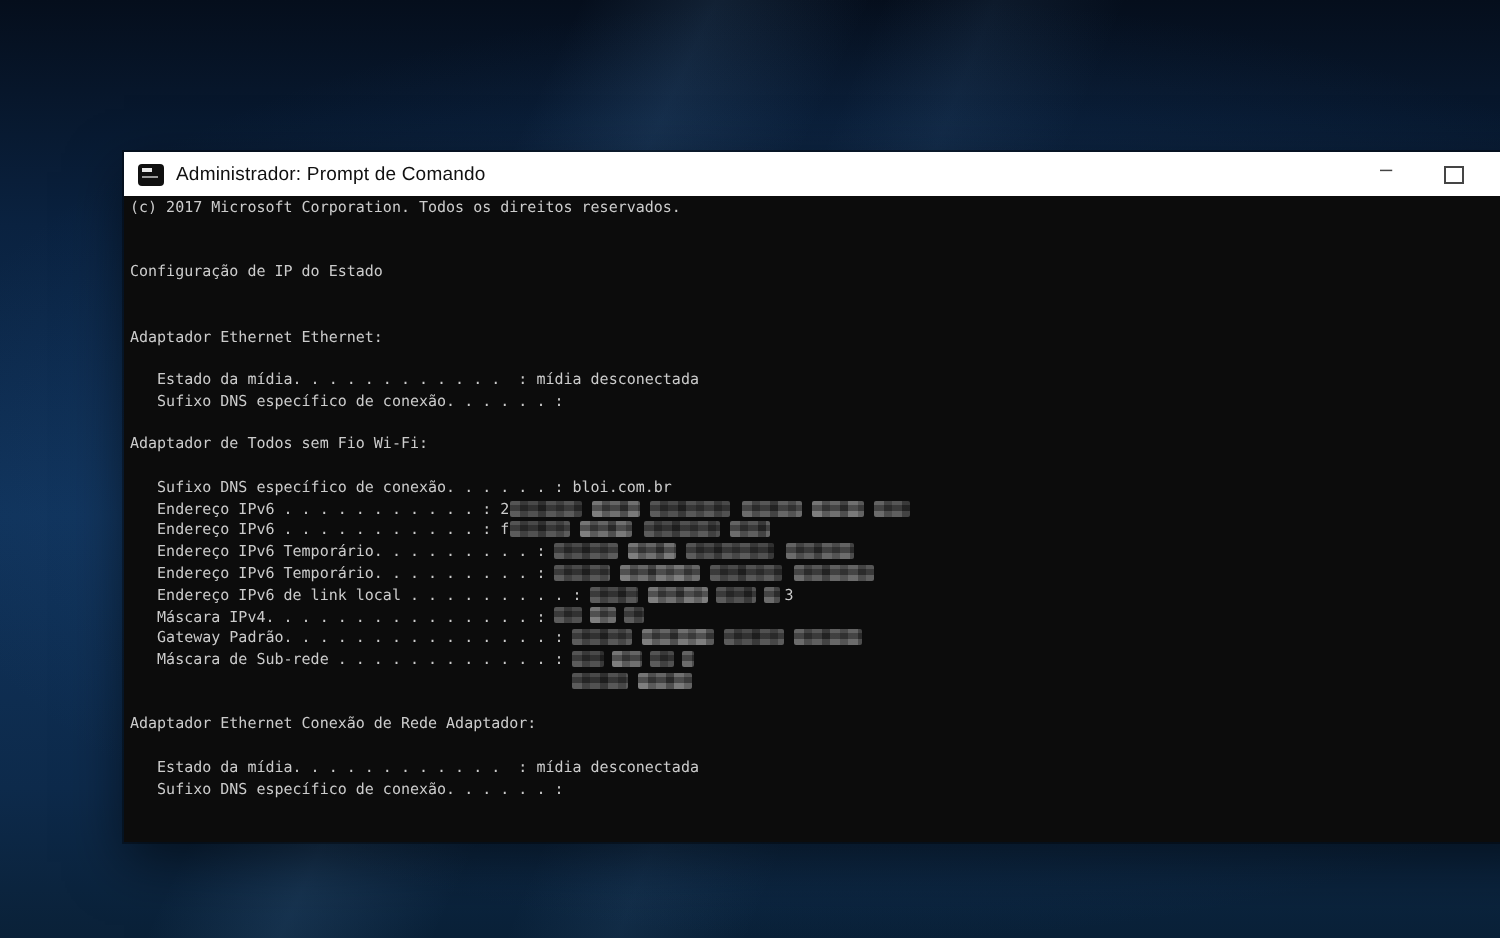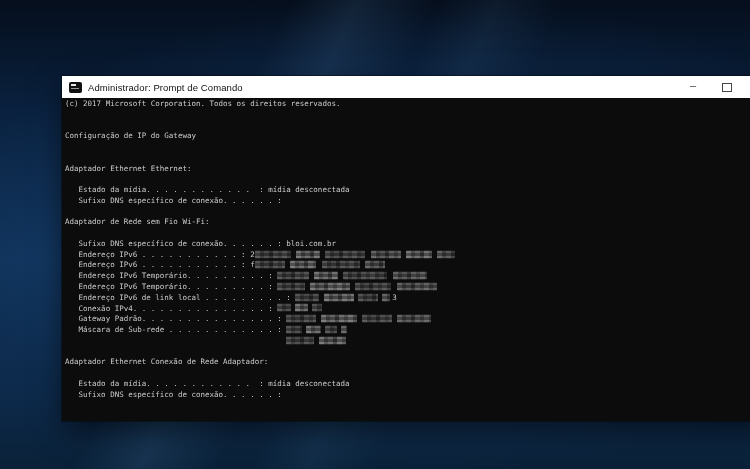--- a/index.html
+++ b/index.html
@@ -82,37 +82,37 @@
           <span class="glyph-close">✕</span>
         </div>
       </div>
     </div>
 
     <div class="console-wrap">
       <div class="console">
           <div class="cline"><span class="ctext">(c) 2017 Microsoft Corporation. Todos os direitos reservados.</span></div>
           <div class="cline"><span class="ctext"> </span></div>
           <div class="cline"><span class="ctext"> </span></div>
-          <div class="cline"><span class="ctext">Configuração de IP do Gateway</span></div>
+          <div class="cline"><span class="ctext">Configuração de IP do Estado</span></div>
           <div class="cline"><span class="ctext"> </span></div>
           <div class="cline"><span class="ctext"> </span></div>
           <div class="cline"><span class="ctext">Adaptador Ethernet Ethernet:</span></div>
           <div class="cline"><span class="ctext"> </span></div>
           <div class="cline"><span class="ctext">   Estado da mídia. . . . . . . . . . . .  : mídia desconectada</span></div>
           <div class="cline"><span class="ctext">   Sufixo DNS específico de conexão. . . . . . : </span></div>
           <div class="cline"><span class="ctext"> </span></div>
-          <div class="cline"><span class="ctext">Adaptador de Rede sem Fio Wi-Fi:</span></div>
+          <div class="cline"><span class="ctext">Adaptador de Todos sem Fio Wi-Fi:</span></div>
           <div class="cline"><span class="ctext"> </span></div>
           <div class="cline"><span class="ctext">   Sufixo DNS específico de conexão. . . . . . : bloi.com.br</span></div>
           <div class="cline"><span class="ctext">   Endereço IPv6 . . . . . . . . . . . : 2</span><span class="redact" style="width: 36px; margin-right: 5px;"></span><span class="redact" style="width: 24px; margin-right: 5px;"></span><span class="redact" style="width: 40px; margin-right: 6px;"></span><span class="redact" style="width: 30px; margin-right: 5px;"></span><span class="redact" style="width: 26px; margin-right: 5px;"></span><span class="redact" style="width: 18px; margin-right: 0px;"></span></div>
           <div class="cline"><span class="ctext">   Endereço IPv6 . . . . . . . . . . . : f</span><span class="redact" style="width: 30px; margin-right: 5px;"></span><span class="redact" style="width: 26px; margin-right: 6px;"></span><span class="redact" style="width: 38px; margin-right: 5px;"></span><span class="redact" style="width: 20px; margin-right: 0px;"></span></div>
           <div class="cline"><span class="ctext">   Endereço IPv6 Temporário. . . . . . . . . : </span><span class="redact" style="width: 32px; margin-right: 5px;"></span><span class="redact" style="width: 24px; margin-right: 5px;"></span><span class="redact" style="width: 44px; margin-right: 6px;"></span><span class="redact" style="width: 34px; margin-right: 0px;"></span></div>
           <div class="cline"><span class="ctext">   Endereço IPv6 Temporário. . . . . . . . . : </span><span class="redact" style="width: 28px; margin-right: 5px;"></span><span class="redact" style="width: 40px; margin-right: 5px;"></span><span class="redact" style="width: 36px; margin-right: 6px;"></span><span class="redact" style="width: 40px; margin-right: 0px;"></span></div>
           <div class="cline"><span class="ctext">   Endereço IPv6 de link local . . . . . . . . . : </span><span class="redact" style="width: 24px; margin-right: 5px;"></span><span class="redact" style="width: 30px; margin-right: 4px;"></span><span class="redact" style="width: 20px; margin-right: 4px;"></span><span class="redact" style="width: 8px; margin-right: 2px;"></span><span class="ctext">3</span></div>
-          <div class="cline"><span class="ctext">   Conexão IPv4. . . . . . . . . . . . . . . : </span><span class="redact" style="width: 14px; margin-right: 4px;"></span><span class="redact" style="width: 13px; margin-right: 4px;"></span><span class="redact" style="width: 10px; margin-right: 0px;"></span></div>
+          <div class="cline"><span class="ctext">   Máscara IPv4. . . . . . . . . . . . . . . : </span><span class="redact" style="width: 14px; margin-right: 4px;"></span><span class="redact" style="width: 13px; margin-right: 4px;"></span><span class="redact" style="width: 10px; margin-right: 0px;"></span></div>
           <div class="cline"><span class="ctext">   Gateway Padrão. . . . . . . . . . . . . . . : </span><span class="redact" style="width: 30px; margin-right: 5px;"></span><span class="redact" style="width: 36px; margin-right: 5px;"></span><span class="redact" style="width: 30px; margin-right: 5px;"></span><span class="redact" style="width: 34px; margin-right: 0px;"></span></div>
           <div class="cline"><span class="ctext">   Máscara de Sub-rede . . . . . . . . . . . . : </span><span class="redact" style="width: 16px; margin-right: 4px;"></span><span class="redact" style="width: 15px; margin-right: 4px;"></span><span class="redact" style="width: 12px; margin-right: 4px;"></span><span class="redact" style="width: 6px; margin-right: 0px;"></span></div>
           <div class="cline"><span class="ctext">                                                 </span><span class="redact" style="width: 28px; margin-right: 5px;"></span><span class="redact" style="width: 27px; margin-right: 0px;"></span></div>
           <div class="cline"><span class="ctext"> </span></div>
           <div class="cline"><span class="ctext">Adaptador Ethernet Conexão de Rede Adaptador:</span></div>
           <div class="cline"><span class="ctext"> </span></div>
           <div class="cline"><span class="ctext">   Estado da mídia. . . . . . . . . . . .  : mídia desconectada</span></div>
           <div class="cline"><span class="ctext">   Sufixo DNS específico de conexão. . . . . . : </span></div>
         </div>
       <div class="scrollbar">

